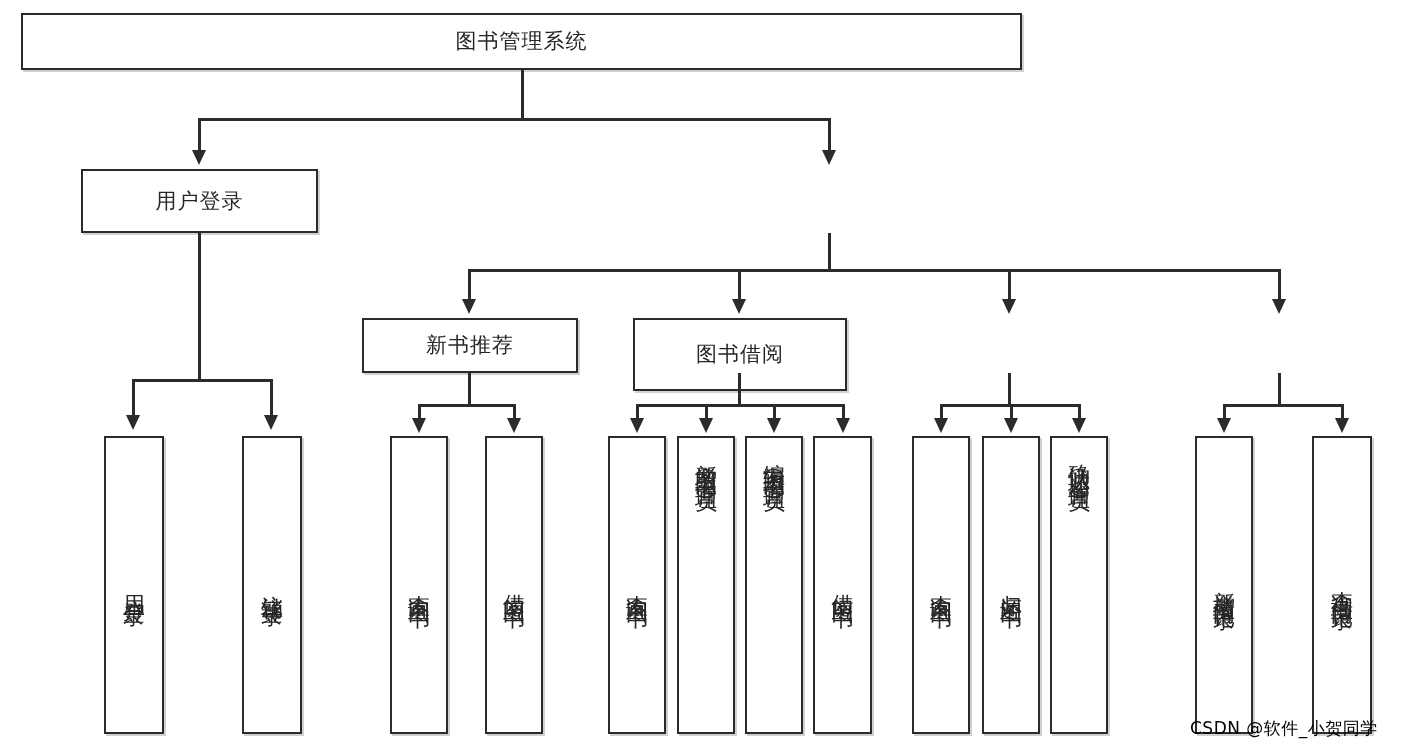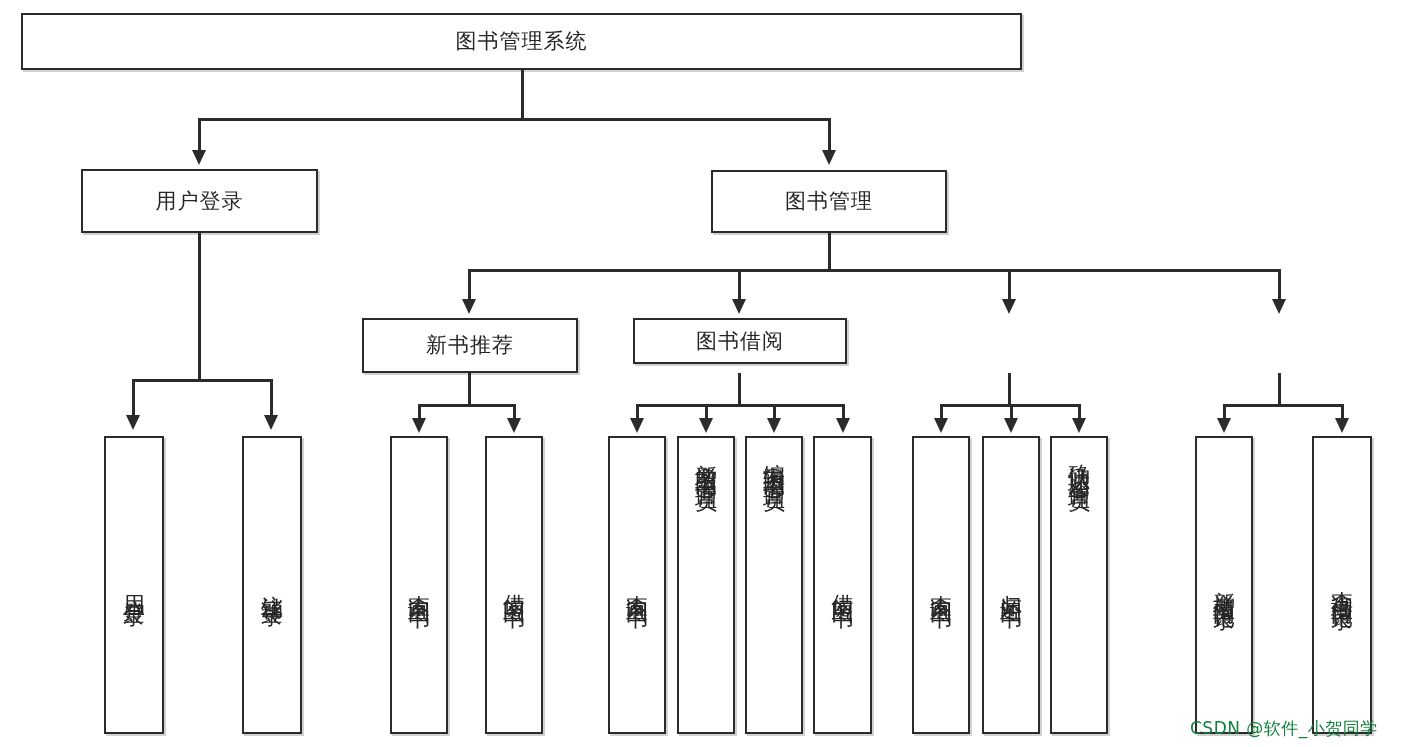--- a/index.html
+++ b/index.html
@@ -63,48 +63,45 @@
     position:absolute;
     width:0;height:0;
     border-left:7px solid transparent;
     border-right:7px solid transparent;
     border-top:15px solid #2b2b2b;
   }
   
   #watermark{
     position:absolute;
     font-size:17px;
-    color:#15803d;
+    color:#000000;
     white-space:nowrap;
     letter-spacing:0.5px;
     font-family:"DejaVu Sans","Liberation Sans",sans-serif;
   }
 </style>
 </head>
 <body>
 
 <div id="canvas">
 
   <div class="node" style="left:21px;top:13px;width:1001px;height:57px;">
     <span class="lbl">图书管理系统</span>
   </div>
 
   <div class="node" style="left:81px;top:169px;width:237px;height:64px;">
     <span class="lbl">用户登录</span>
   </div>
 
-  <div class="node" style="left:711px;top:170px;width:236px;height:63px;">
-    <span class="lbl">图书管理</span>
-  </div>
 
   <div class="node" style="left:362px;top:318px;width:216px;height:55px;">
     <span class="lbl">新书推荐</span>
   </div>
 
-  <div class="node" style="left:633px;top:318px;width:214px;height:46px;">
+  <div class="node" style="left:633px;top:318px;width:214px;height:73px;">
     <span class="lbl">图书借阅</span>
   </div>
 
 
 
   <div class="node vert" style="left:104px;top:436px;width:60px;height:298px;">
     <span class="lbl">用户登录</span>
   </div>
 
   <div class="node vert" style="left:242px;top:436px;width:60px;height:298px;">

